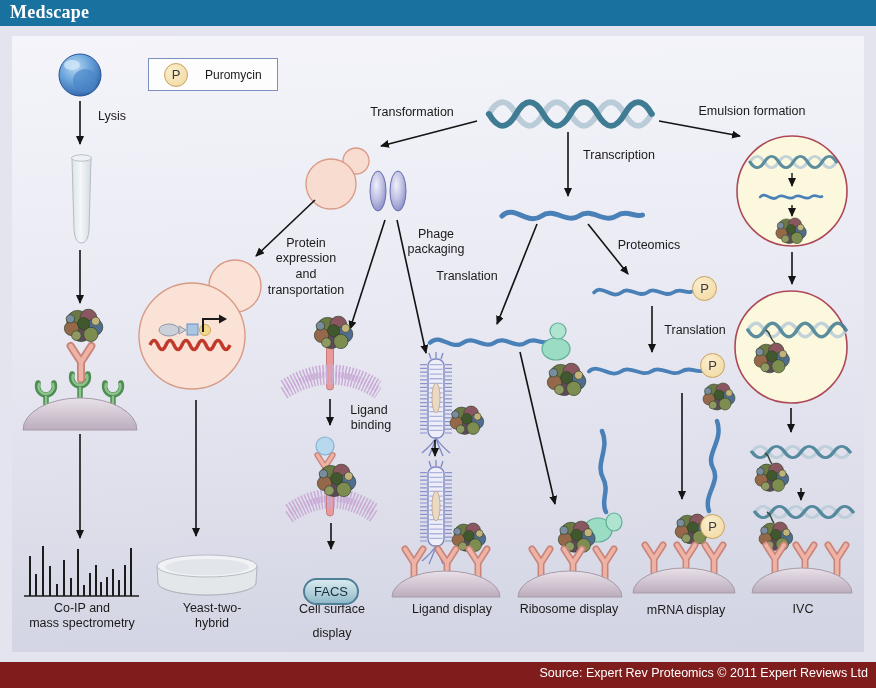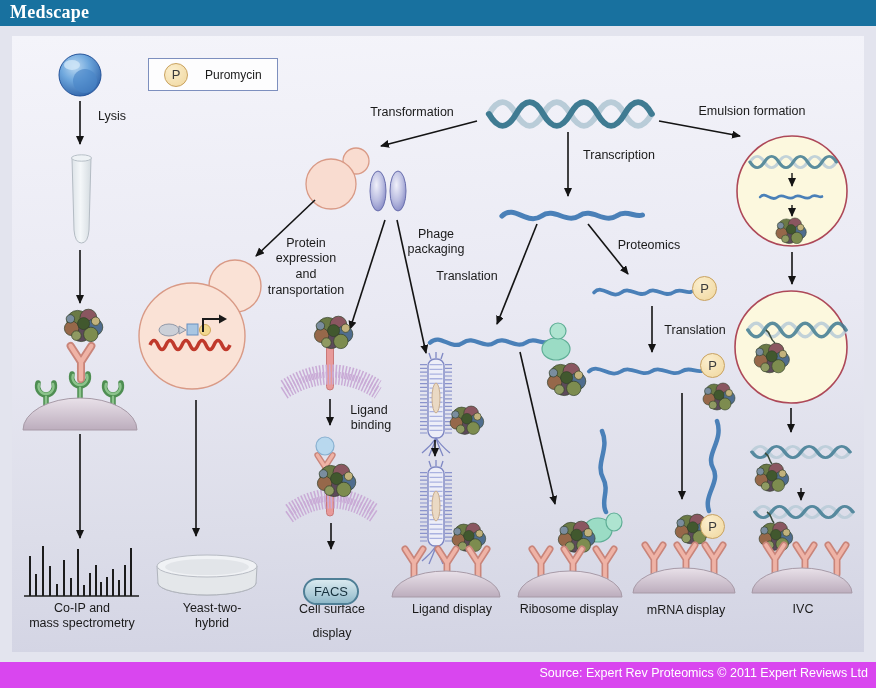--- a/index.html
+++ b/index.html
@@ -2,21 +2,21 @@
 <html><head>
 <meta charset="utf-8">
 <style>
   html,body{margin:0;padding:0;background:#c9cad6;}
   *{box-sizing:border-box;}
   .screen{position:relative;width:876px;height:688px;overflow:hidden;
     background:#e3e4ee;font-family:"Liberation Sans",sans-serif;}
   .topbar{position:absolute;left:0;top:0;width:876px;height:26px;background:#18719f;padding-left:13px;}
   .logo{position:absolute;left:10px;top:2px;color:#ffffff;
     font-family:"Liberation Serif",serif;font-size:18px;font-weight:bold;letter-spacing:.3px;}
-  .bottombar{position:absolute;left:0;top:662px;width:876px;height:26px;background:#d946ef;}
+  .bottombar{position:absolute;left:0;top:662px;width:876px;height:26px;background:#7f1d1d;}
   .source{position:absolute;right:8px;top:4px;color:#ffffff;font-size:12.5px;}
   .canvas{position:absolute;left:12px;top:36px;width:852px;height:616px;
     background:linear-gradient(178deg,#f4f4fa 0%,#e9e9f3 45%,#dcdde9 78%,#d2d3e3 100%);}
   svg.art{position:absolute;left:0;top:0;}
   .lbl{position:absolute;transform:translate(-50%,-50%);font-size:12.5px;color:#1a1a1a;
     white-space:nowrap;text-align:center;line-height:1.1;}
   .pcircle{position:absolute;width:25px;height:25px;border-radius:50%;
     background:radial-gradient(circle at 35% 30%,#fbeecd,#f0d79e);
     border:1.5px solid #c9a25f;display:flex;align-items:center;justify-content:center;
     font-size:13px;color:#3a3a3a;}

